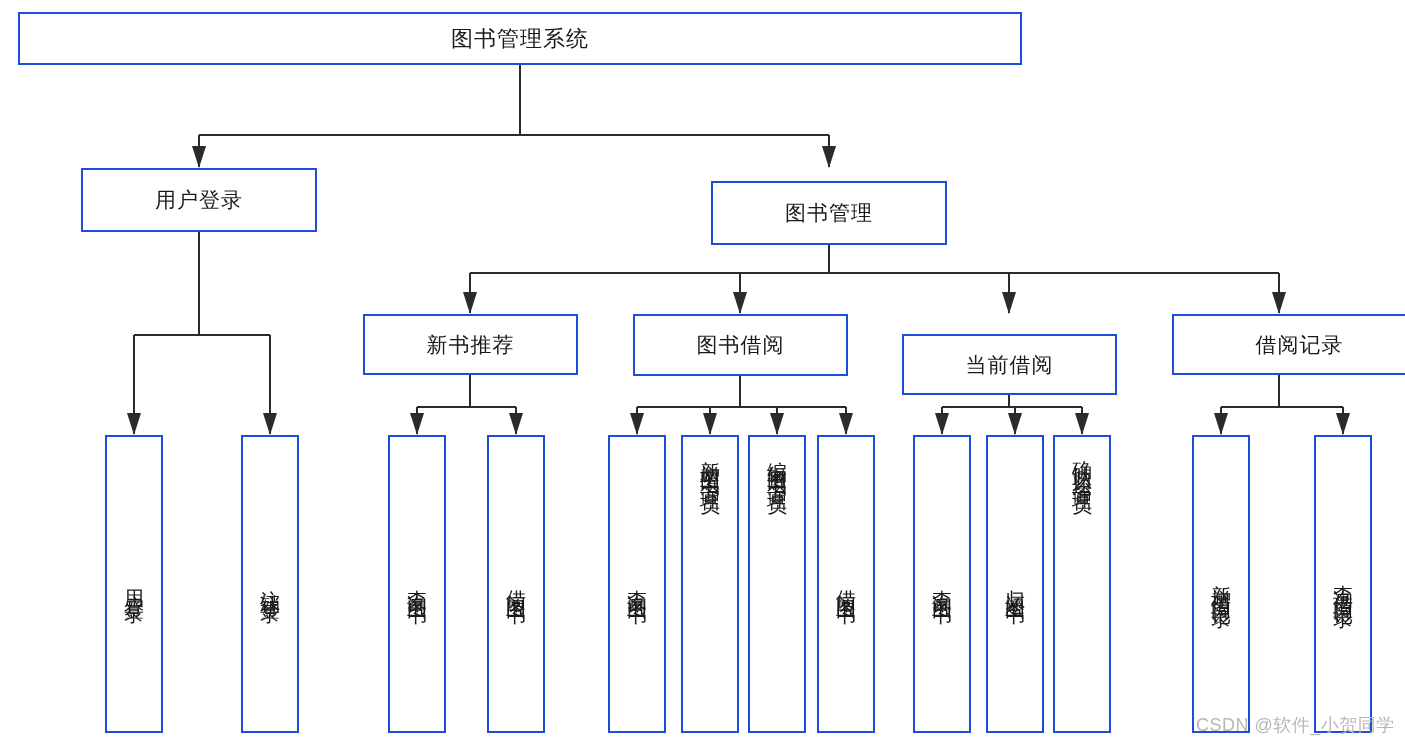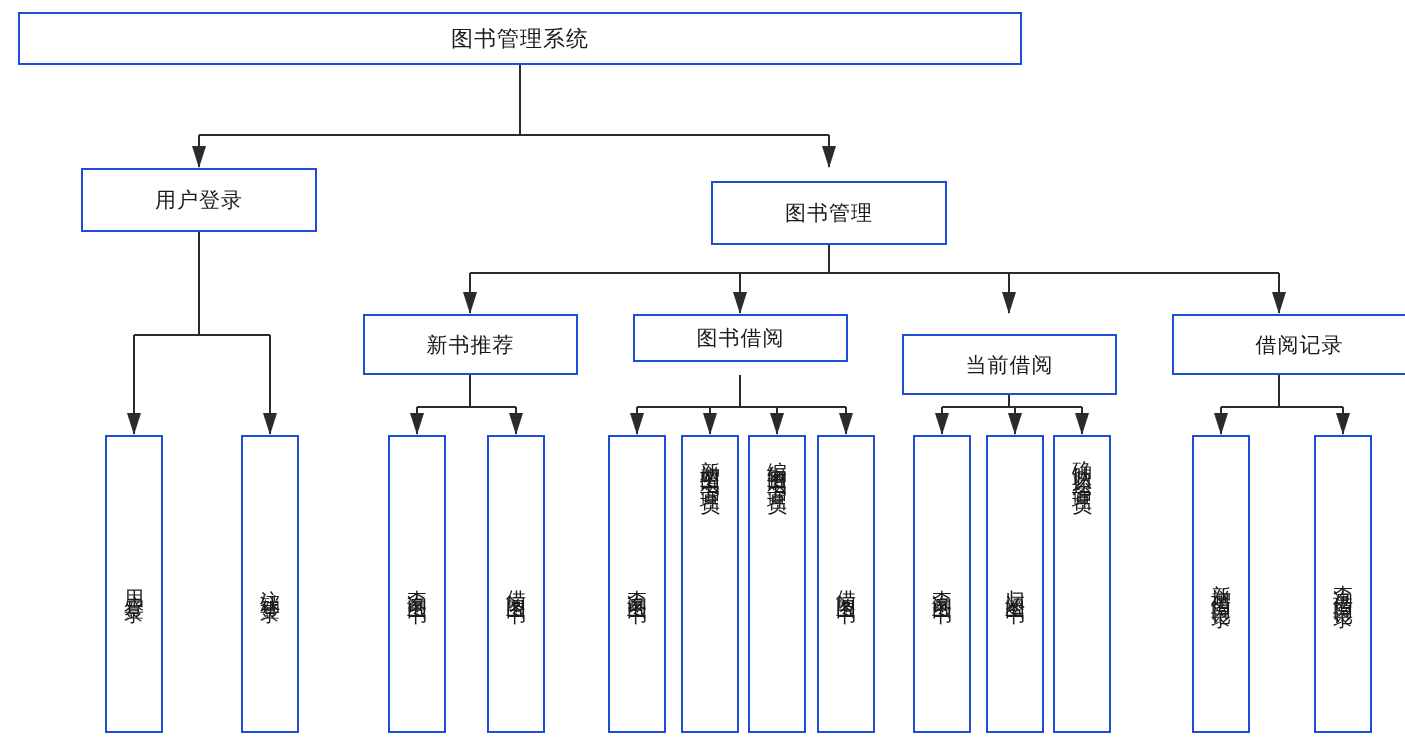--- a/index.html
+++ b/index.html
@@ -143,21 +143,21 @@
       </div>
       <div class="node horiz" style="left: 81px; top: 168px; width: 236px; height: 64px;">
         <span>用户登录</span>
       </div>
       <div class="node horiz" style="left: 711px; top: 168px; width: 236px; height: 64px; margin-top: 13px;">
         <span>图书管理</span>
       </div>
       <div class="node horiz" style="left: 363px; top: 314px; width: 215px; height: 61px;">
         <span>新书推荐</span>
       </div>
-      <div class="node horiz" style="left: 633px; top: 314px; width: 215px; height: 48px;">
+      <div class="node horiz" style="left: 633px; top: 314px; width: 215px; height: 62px;">
         <span>图书借阅</span>
       </div>
       <div class="node horiz" style="left: 902px; top: 314px; width: 215px; height: 61px; margin-top: 20px;">
         <span>当前借阅</span>
       </div>
       <div class="node horiz" style="left: 1172px; top: 314px; width: 255px; height: 61px;">
         <span>借阅记录</span>
       </div>
       <div class="node leaf" style="left: 105px; top: 435px; width: 58px; height: 298px;">
         <span>用户登录</span>
@@ -193,14 +193,15 @@
         <span>确认归还（管理员）</span>
       </div>
       <div class="node leaf" style="left: 1192px; top: 435px; width: 58px; height: 298px;">
         <span>新增借阅记录</span>
       </div>
       <div class="node leaf" style="left: 1314px; top: 435px; width: 58px; height: 298px;">
         <span>查询借阅记录</span>
       </div>
     </div>
 
+  <div class="watermark" style="left: 1196px; top: 713px; color: rgb(184, 184, 184);">CSDN @软件_小贺同学</div>
 
 </div>
 
 </body></html>

